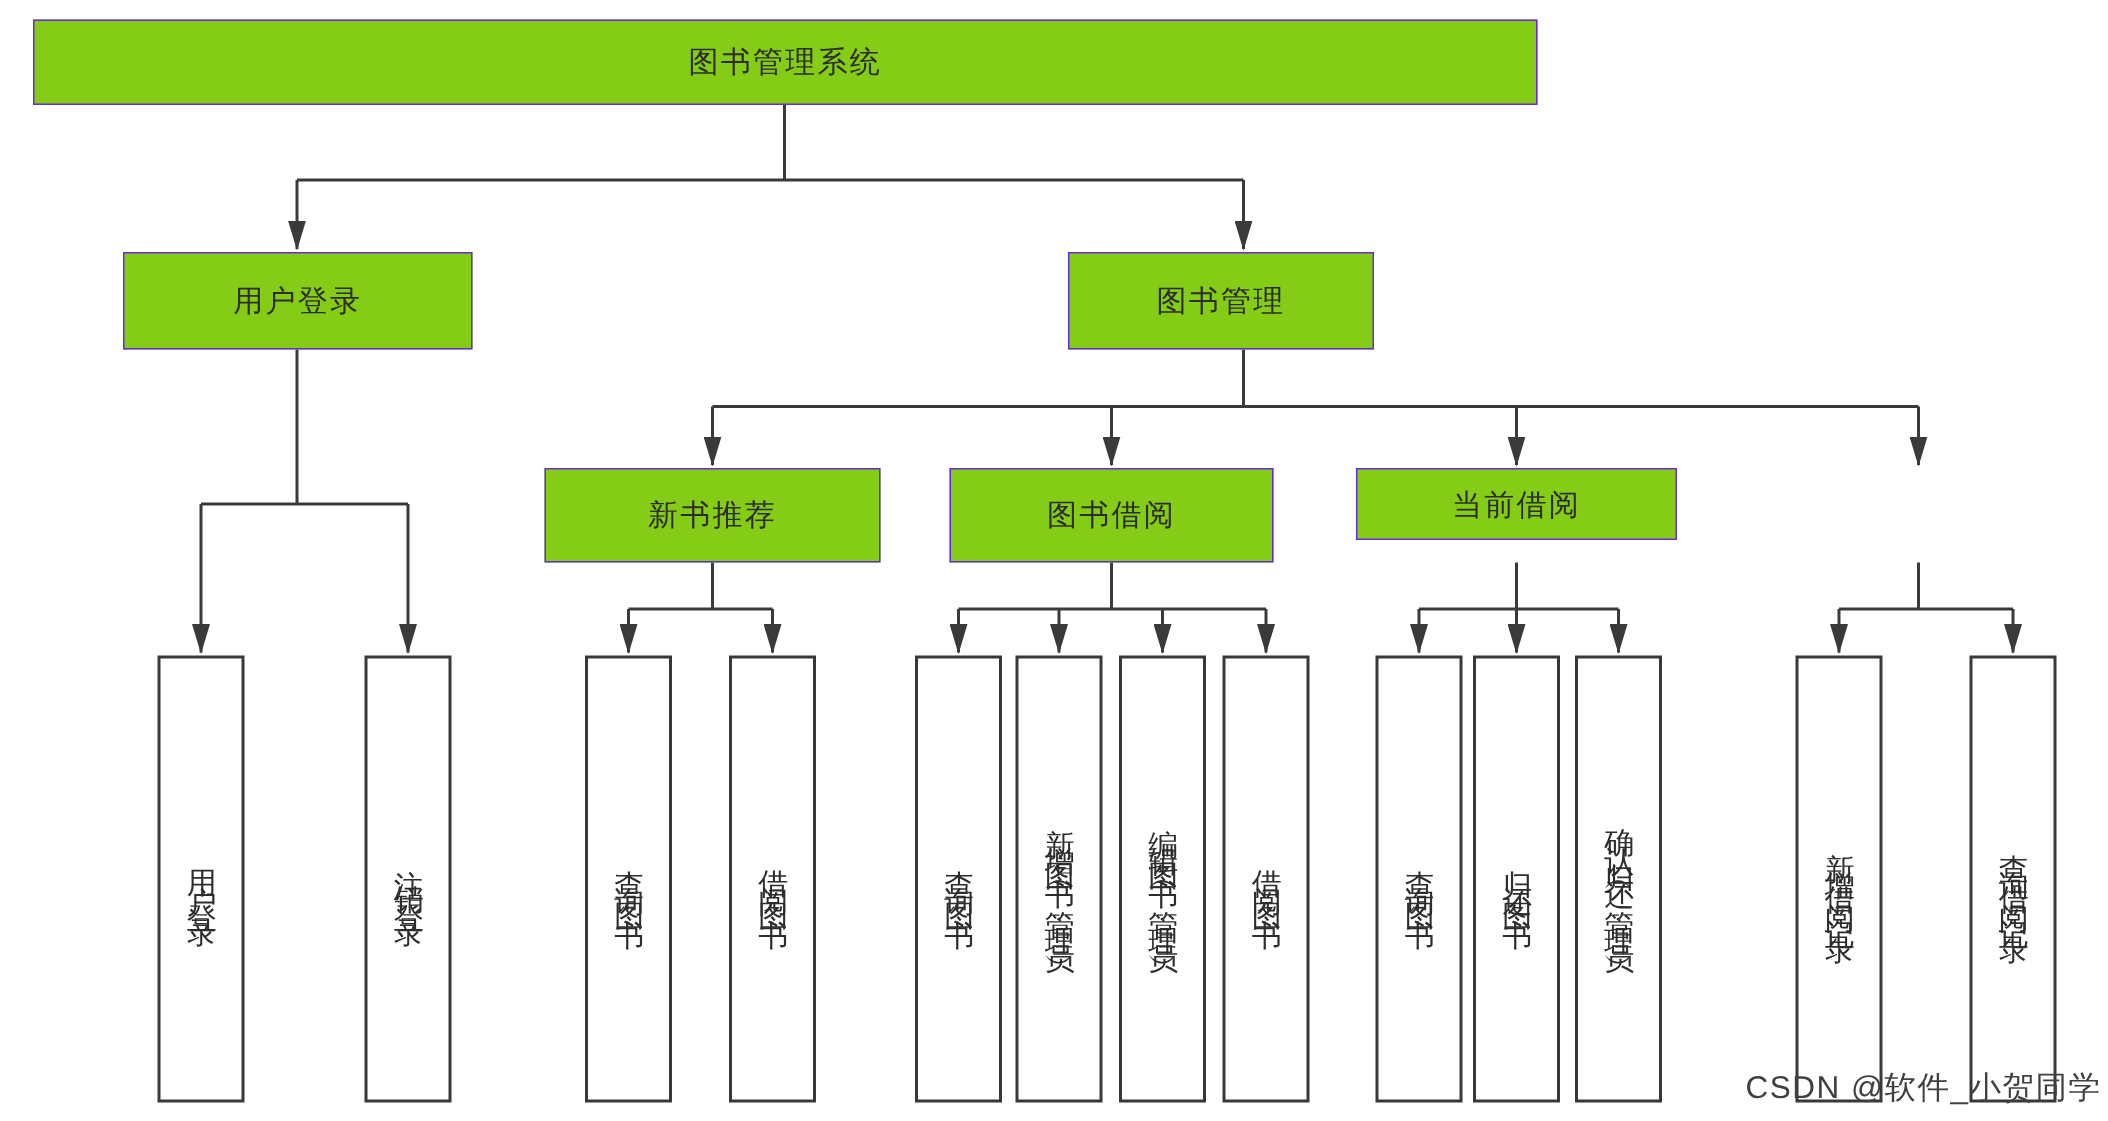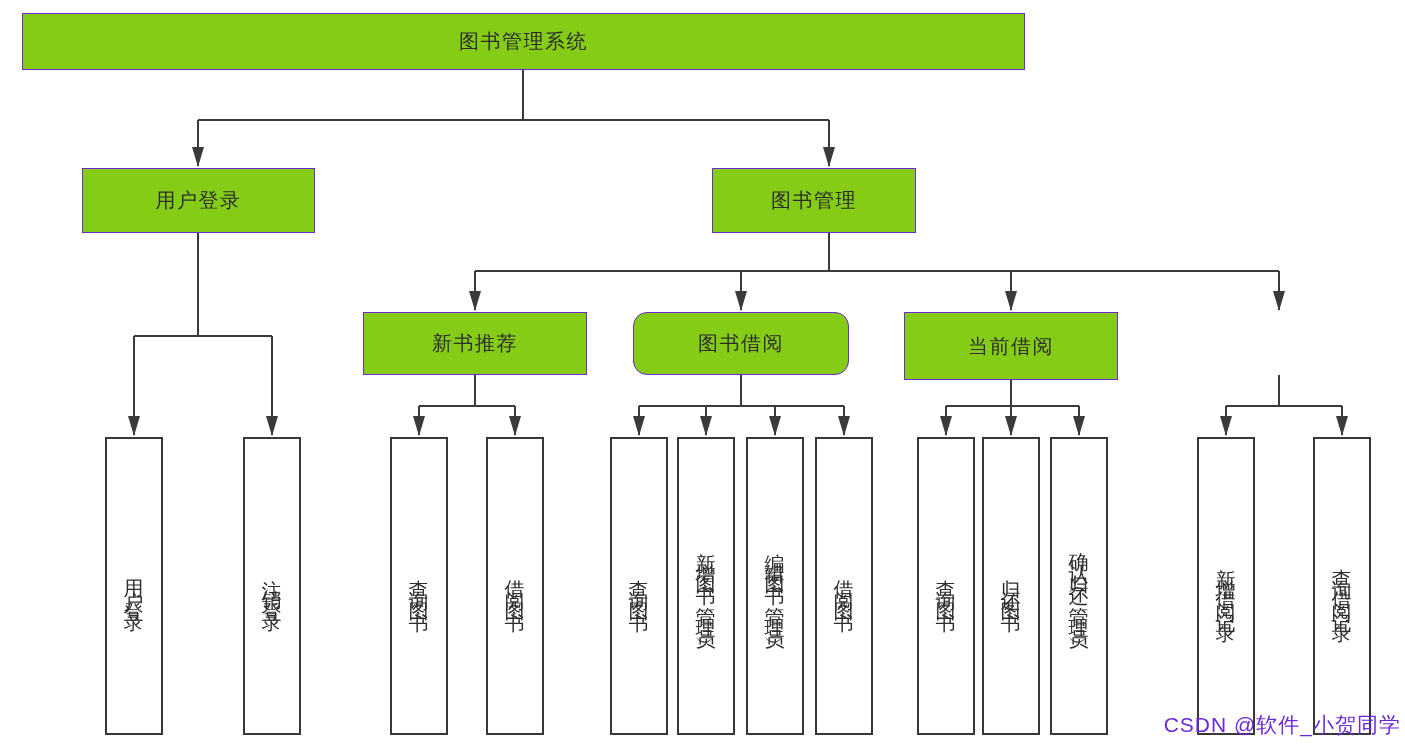--- a/index.html
+++ b/index.html
@@ -16,21 +16,21 @@
   .leaf{
     position:absolute;top:437px;width:58px;height:298px;box-sizing:border-box;
     background:#ffffff;border:2px solid #383838;
     display:flex;align-items:center;justify-content:center;
   }
   .vtext{
     writing-mode:vertical-rl;text-orientation:mixed;
     font-size:20px;letter-spacing:11px;line-height:1.1;
   }
   .watermark{
-    position:absolute;right:4px;top:711px;font-size:21px;color:#6d28d9;
+    position:absolute;right:4px;top:711px;font-size:21px;color:#404040;
     letter-spacing:1px;white-space:nowrap;
   }
 </style>
 </head>
 <body>
 
 <div class="canvas">
 
   <svg class="wires" width="1405" height="747" viewBox="0 0 1405 747">
     <defs>
@@ -88,22 +88,22 @@
       </g>
     </g>
   </svg>
 
   <div class="node" style="left:22px;top:13px;width:1003px;height:57px;">图书管理系统</div>
 
   <div class="node" style="left:82px;top:168px;width:233px;height:65px;">用户登录</div>
   <div class="node" style="left:712px;top:168px;width:204px;height:65px;">图书管理</div>
 
   <div class="node" style="left:363px;top:312px;width:224px;height:63px;">新书推荐</div>
-  <div class="node" style="left:633px;top:312px;width:216px;height:63px;border-radius:14px;">图书借阅</div>
-  <div class="node" style="left:904px;top:312px;width:214px;height:68px;">当前借阅</div>
+  <div class="node" style="left:633px;top:312px;width:216px;height:63px;">图书借阅</div>
+  <div class="node" style="left:904px;top:312px;width:214px;height:48px;">当前借阅</div>
 
   <div class="leaf" style="left:105px;">
     <span class="vtext">用户登录</span>
   </div>
   <div class="leaf" style="left:243px;">
     <span class="vtext">注销登录</span>
   </div>
 
   <div class="leaf" style="left:390px;">
     <span class="vtext">查询图书</span>

